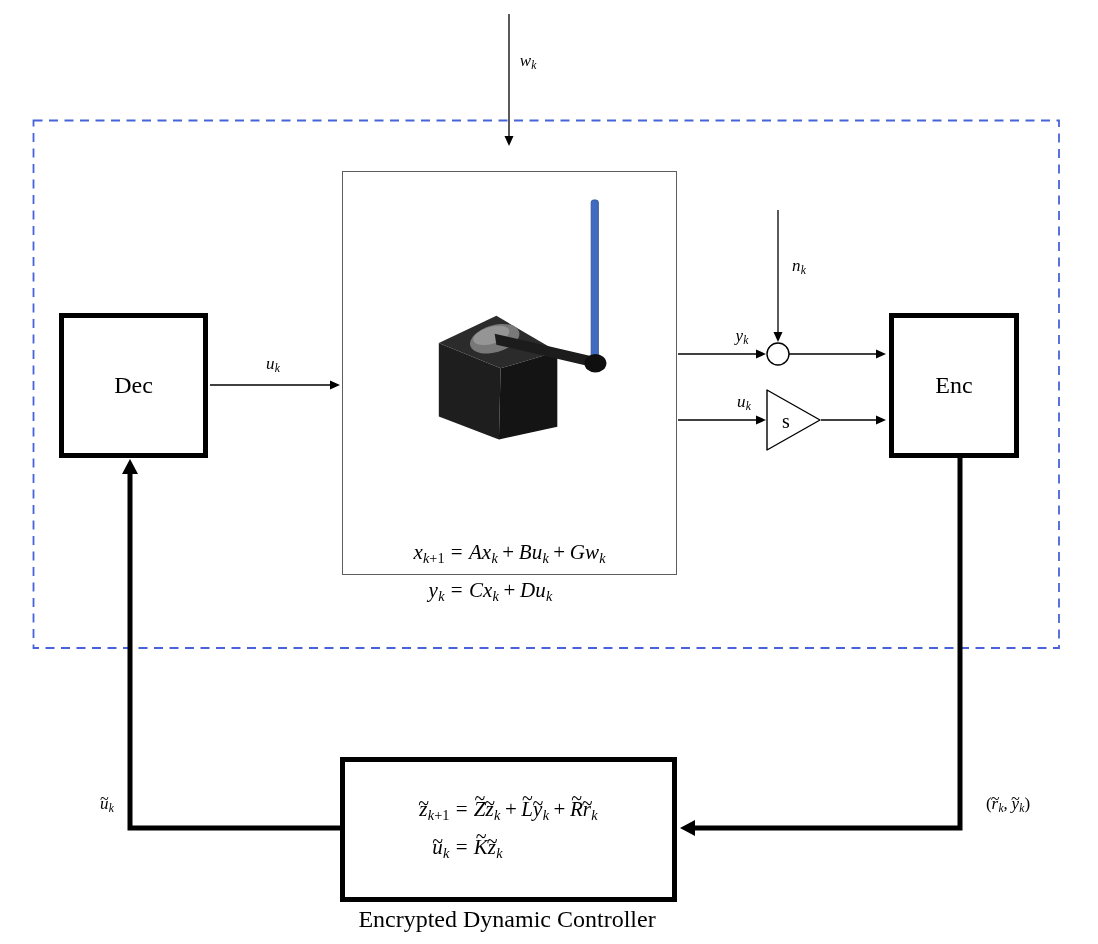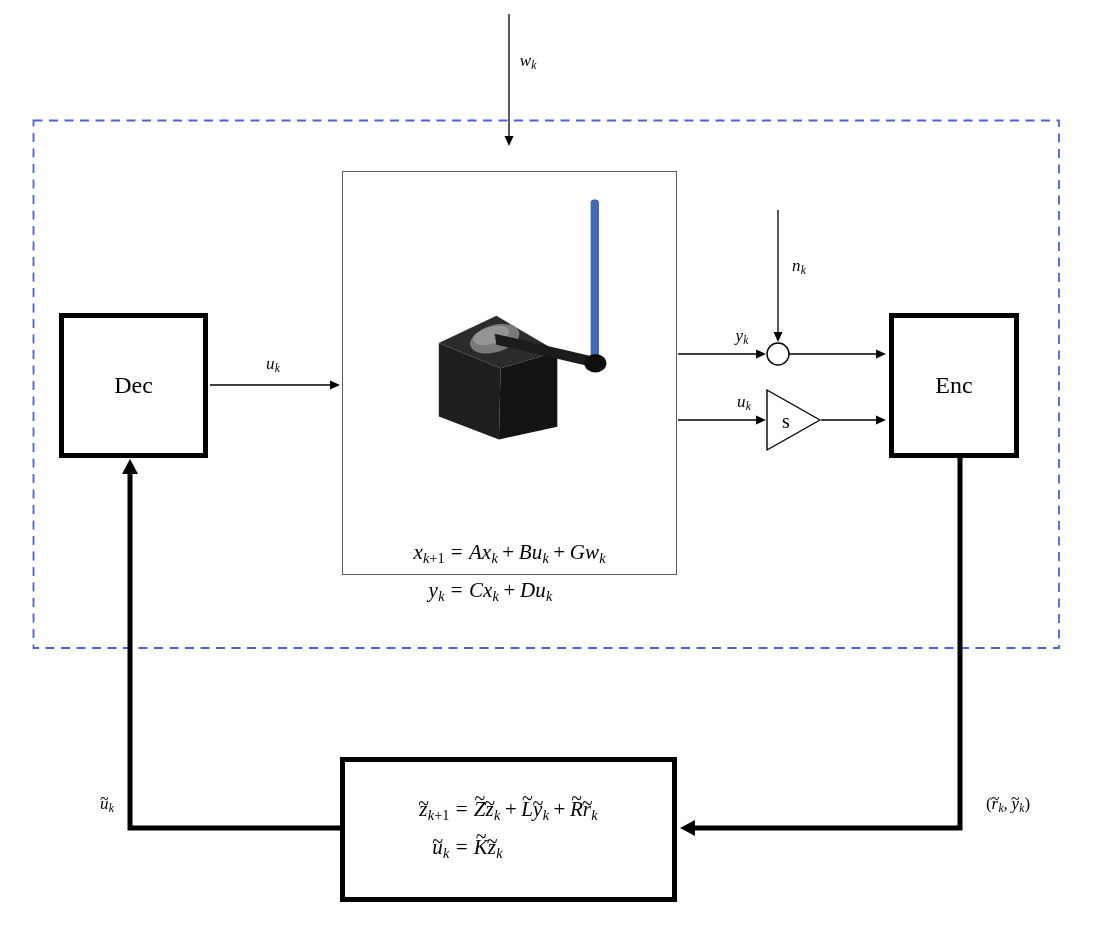--- a/index.html
+++ b/index.html
@@ -138,20 +138,21 @@
     <span class="blabel">Enc</span>
   </div>
 
   <div class="block ctrl">
     <div class="eqs">
       <div class="eqline"><span class="cell l"><span class="tld"><span class="tmark">~</span><span class="it">z</span></span><span class="sub"><span class="it">k</span><span>+</span><span>1</span></span></span><span class="cell m">=</span><span class="cell r"><span class="tld cap"><span class="tmark">~</span><span class="it">Z</span></span><span class="tld"><span class="tmark">~</span><span class="it">z</span></span><span class="sub"><span class="it">k</span></span><span class="op">+</span><span class="tld cap"><span class="tmark">~</span><span class="it">L</span></span><span class="tld"><span class="tmark">~</span><span class="it">y</span></span><span class="sub"><span class="it">k</span></span><span class="op">+</span><span class="tld cap"><span class="tmark">~</span><span class="it">R</span></span><span class="tld"><span class="tmark">~</span><span class="it">r</span></span><span class="sub"><span class="it">k</span></span></span></div>
       <div class="eqline"><span class="cell l"><span class="tld"><span class="tmark">~</span><span class="it">u</span></span><span class="sub"><span class="it">k</span></span></span><span class="cell m">=</span><span class="cell r"><span class="tld cap"><span class="tmark">~</span><span class="it">K</span></span><span class="tld"><span class="tmark">~</span><span class="it">z</span></span><span class="sub"><span class="it">k</span></span></span></div>
     </div>
   </div>
 
+  <div class="caption">Encrypted Dynamic Controller</div>
 
   <div class="mlabel" style="left:528px;top:62px"><span class="it">w</span><span class="sub"><span class="it">k</span></span></div>
   <div class="mlabel" style="left:799px;top:267px"><span class="it">n</span><span class="sub"><span class="it">k</span></span></div>
   <div class="mlabel" style="left:742px;top:337px"><span class="it">y</span><span class="sub"><span class="it">k</span></span></div>
   <div class="mlabel" style="left:273px;top:365px"><span class="it">u</span><span class="sub"><span class="it">k</span></span></div>
   <div class="mlabel" style="left:744px;top:403px"><span class="it">u</span><span class="sub"><span class="it">k</span></span></div>
   <div class="mlabel gain-label" style="left:786px;top:421px">s</div>
   <div class="mlabel" style="left:107px;top:805px"><span class="tld"><span class="tmark">~</span><span class="it">u</span></span><span class="sub"><span class="it">k</span></span></div>
   <div class="mlabel" style="left:1008px;top:805px"><span>(</span><span class="tld"><span class="tmark">~</span><span class="it">r</span></span><span class="sub"><span class="it">k</span></span><span class="cma">,</span><span class="tld"><span class="tmark">~</span><span class="it">y</span></span><span class="sub"><span class="it">k</span></span><span>)</span></div>
 </div>

